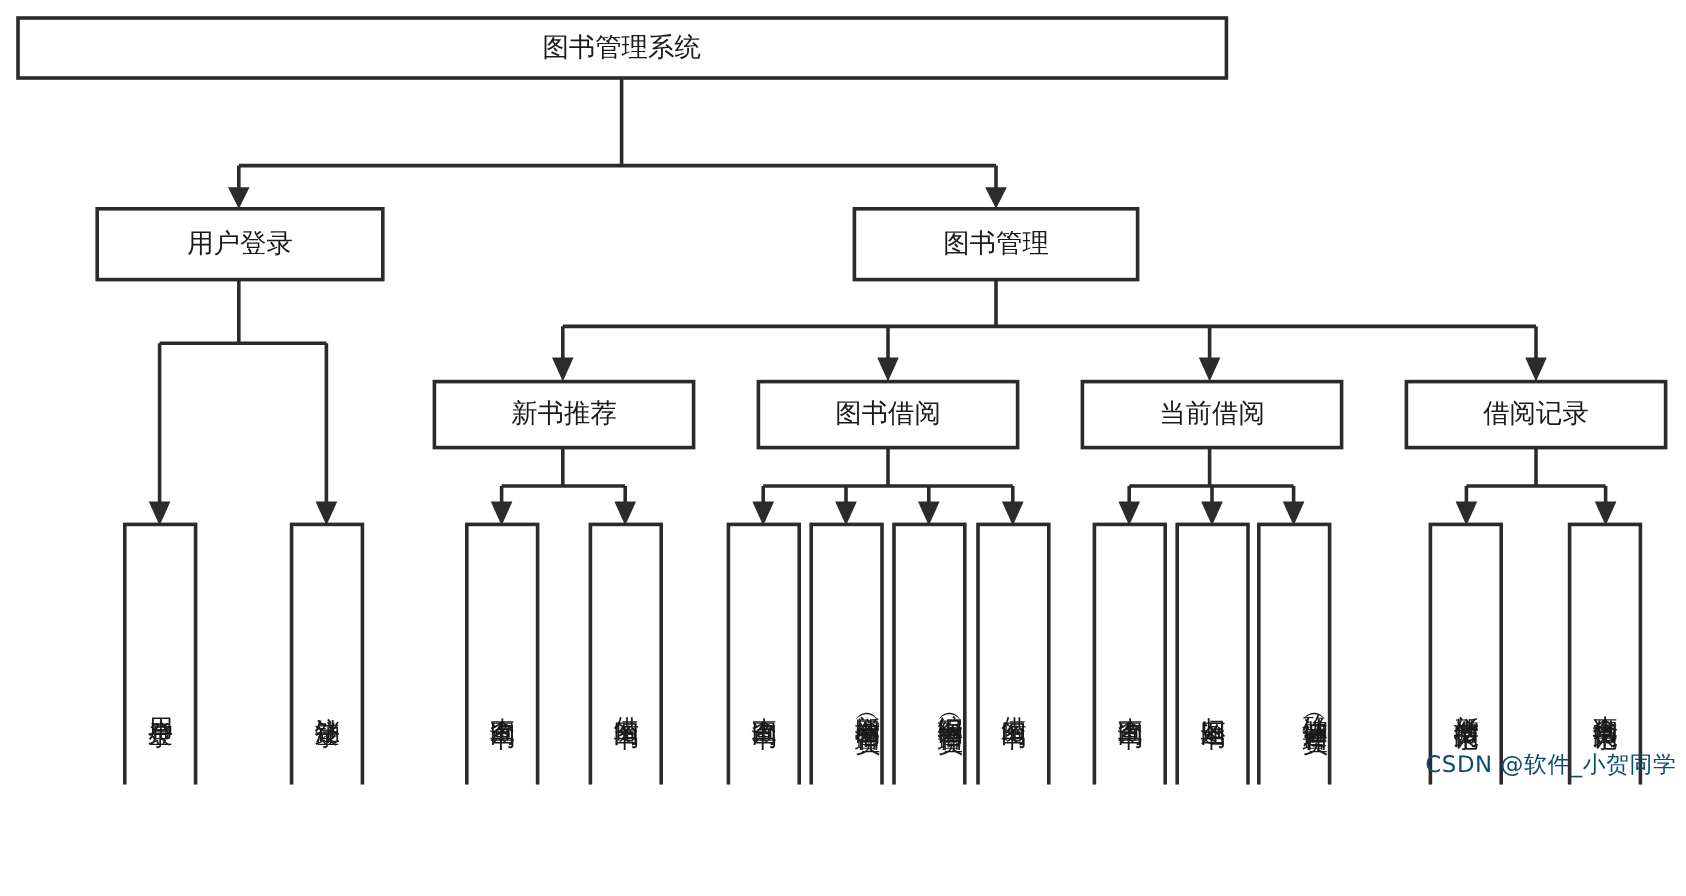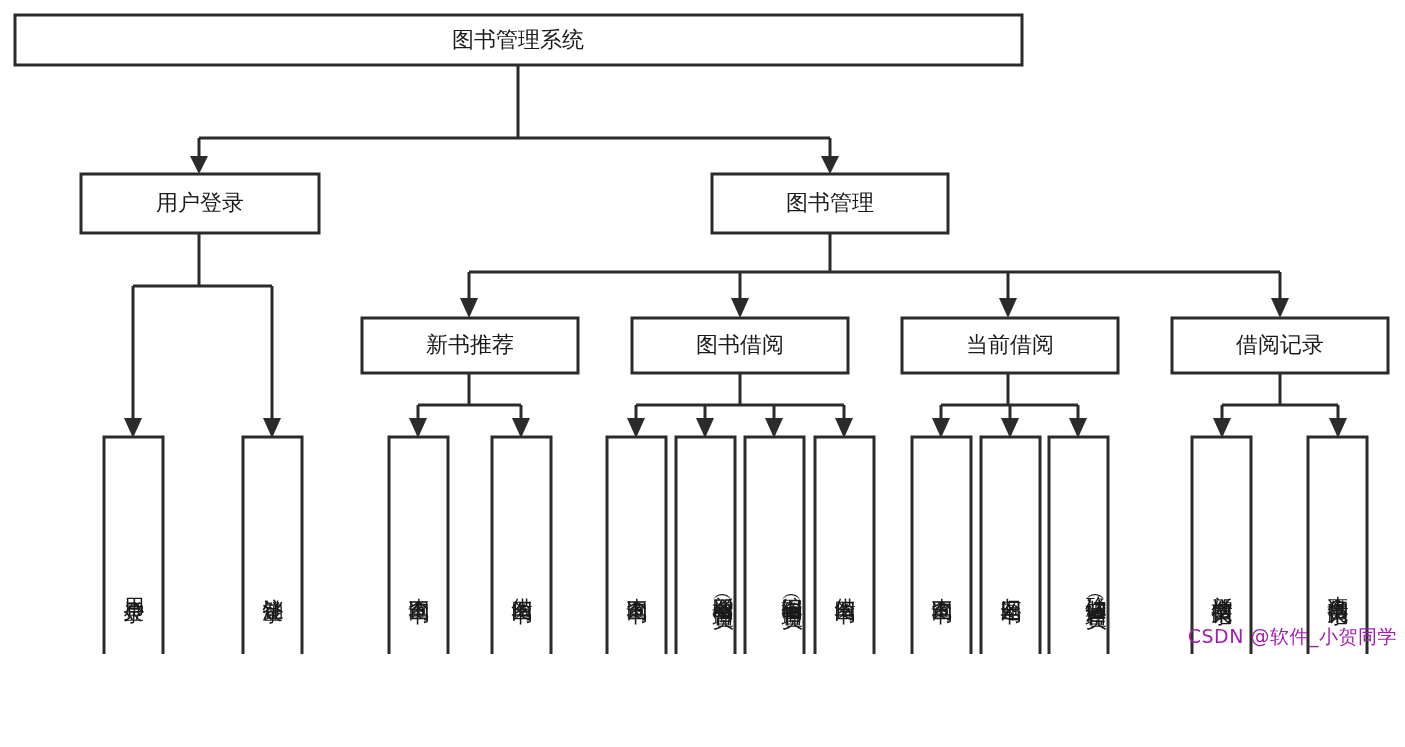--- a/index.html
+++ b/index.html
@@ -62,21 +62,21 @@
   }
   .node-label-v.centered {
     align-items: center;
   }
   .watermark {
     position: absolute;
     right: 8px;
     bottom: 4px;
     font-family: "DejaVu Sans", "Liberation Sans", sans-serif;
     font-size: 19px;
-    color: #a21caf;
+    color: #0c4a6e;
     white-space: nowrap;
     letter-spacing: 0.5px;
   }
 </style>
 </head>
 <body>
 
 <div id="diagram-root">
 
   <svg class="canvas" viewBox="0 0 1405 747" xmlns="http://www.w3.org/2000/svg">

